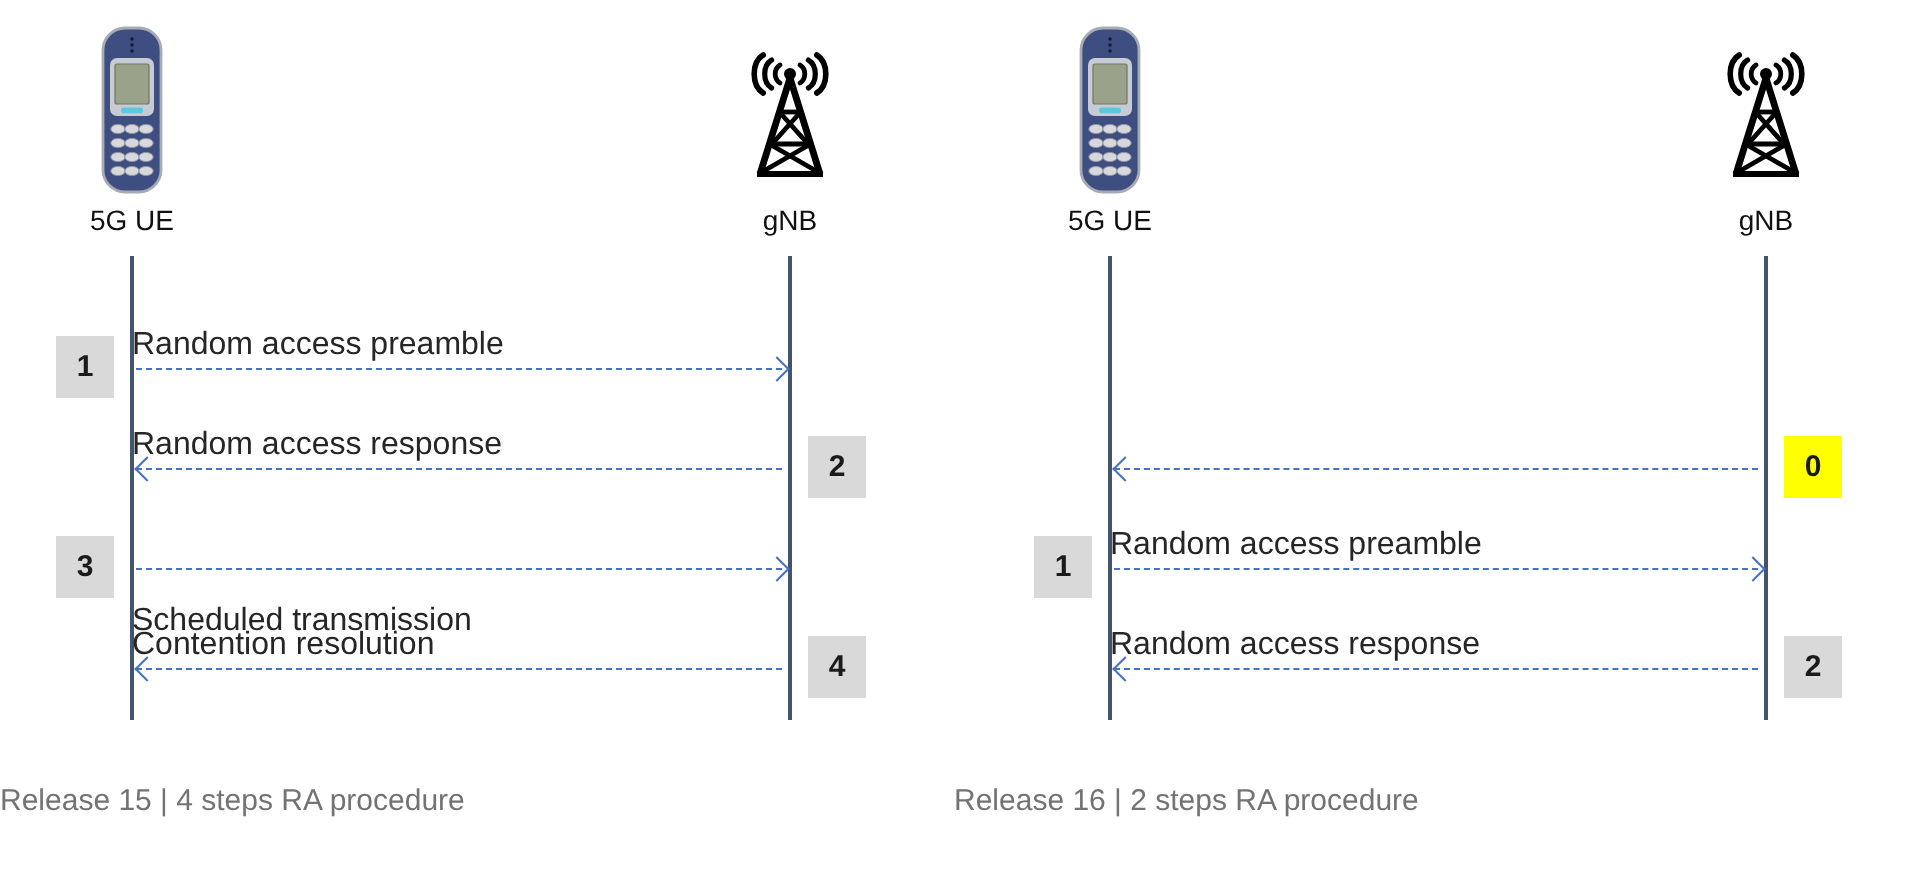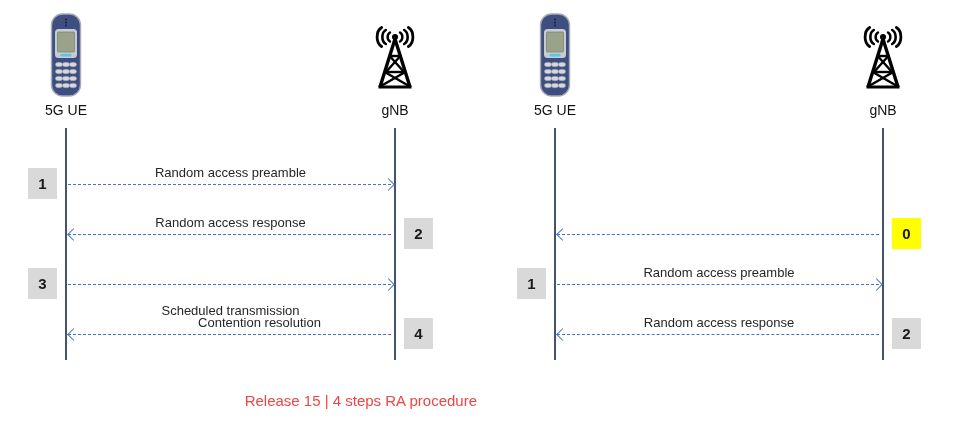--- a/index.html
+++ b/index.html
@@ -13,36 +13,36 @@
   .actor-icon.tower{top:26px;width:48px;height:68px;}
   .actor-label{
     position:absolute;top:102px;width:100px;text-align:center;
     font-size:14px;color:#111111;
   }
   .lifeline{
     position:absolute;top:128px;height:232px;width:1.5px;background:#44546A;
   }
   .messages-layer{position:absolute;left:0;top:0;width:100%;height:100%;}
   .msg-label{
-    position:absolute;text-align:center;font-size:13px;color:#262626;
+    position:absolute;font-size:16px;color:#262626;
     height:19px;line-height:19px;white-space:nowrap;
   }
   .msg-line{position:absolute;height:0;}
   .arrowhead{
     position:absolute;width:8px;height:8px;
     border-top:1.6px solid #4472C4;border-right:1.6px solid #4472C4;
   }
   .step-badge{
     position:absolute;width:29px;height:31px;
     display:flex;align-items:center;justify-content:center;
     font-size:15px;font-weight:bold;color:#1a1a1a;
   }
   .caption{
-    position:absolute;top:392px;left:0;width:100%;text-align:right;
-    font-size:15px;color:#ef4444;
+    position:absolute;top:392px;left:0;width:100%;text-align:left;
+    font-size:15px;color:#737373;
   }
 </style>
 </head>
 <body>
 
 <div id="stage">
 
   <div class="panel" style="left:0;">
     <div class="actor-icon phone" style="left:46px;">
       <svg width="40" height="84" viewBox="0 0 40 84">
@@ -98,21 +98,21 @@
         <span class="arrowhead" style="left: 384px; top: 180px; transform: rotate(45deg); border-color: rgb(68, 114, 196);"></span>
         <div class="step-badge" style="left: 28px; top: 168px; background: rgb(217, 217, 217);">1</div>
         <div class="msg-label" style="left: 66px; width: 329px; top: 213px; color: rgb(38, 38, 38);">Random access response</div>
         <div class="msg-line" style="left: 68px; width: 323px; top: 234px; border-top: 1.5px dashed rgb(68, 114, 196);"></div>
         <span class="arrowhead" style="left: 69px; top: 230px; transform: rotate(-135deg); border-color: rgb(68, 114, 196);"></span>
         <div class="step-badge" style="left: 404px; top: 218px; background: rgb(217, 217, 217);">2</div>
         <div class="msg-label" style="left: 66px; width: 329px; top: 263px; color: rgb(38, 38, 38); margin-top: 38px;">Scheduled transmission</div>
         <div class="msg-line" style="left: 68px; width: 323px; top: 284px; border-top: 1.5px dashed rgb(68, 114, 196);"></div>
         <span class="arrowhead" style="left: 384px; top: 280px; transform: rotate(45deg); border-color: rgb(68, 114, 196);"></span>
         <div class="step-badge" style="left: 28px; top: 268px; background: rgb(217, 217, 217);">3</div>
-        <div class="msg-label" style="left: 66px; width: 329px; top: 313px; color: rgb(38, 38, 38); padding-left: 29px;">Contention resolution</div>
+        <div class="msg-label" style="left: 66px; width: 329px; top: 313px; color: rgb(38, 38, 38);">Contention resolution</div>
         <div class="msg-line" style="left: 68px; width: 323px; top: 334px; border-top: 1.5px dashed rgb(68, 114, 196);"></div>
         <span class="arrowhead" style="left: 69px; top: 330px; transform: rotate(-135deg); border-color: rgb(68, 114, 196);"></span>
         <div class="step-badge" style="left: 404px; top: 318px; background: rgb(217, 217, 217);">4</div>
       </div>
     <div class="caption">Release 15 | 4 steps RA procedure</div>
   </div>
 
   <div class="panel" style="left:477px;">
     <div class="actor-icon phone" style="left:58px;">
       <svg width="40" height="84" viewBox="0 0 40 84">
@@ -168,15 +168,16 @@
         <div class="step-badge" style="left: 415px; top: 218px; background: rgb(255, 255, 0);">0</div>
         <div class="msg-label" style="left: 78px; width: 328px; top: 263px; color: rgb(38, 38, 38);">Random access preamble</div>
         <div class="msg-line" style="left: 80px; width: 322px; top: 284px; border-top: 1.5px dashed rgb(68, 114, 196);"></div>
         <span class="arrowhead" style="left: 395px; top: 280px; transform: rotate(45deg); border-color: rgb(68, 114, 196);"></span>
         <div class="step-badge" style="left: 40px; top: 268px; background: rgb(217, 217, 217);">1</div>
         <div class="msg-label" style="left: 78px; width: 328px; top: 313px; color: rgb(38, 38, 38);">Random access response</div>
         <div class="msg-line" style="left: 80px; width: 322px; top: 334px; border-top: 1.5px dashed rgb(68, 114, 196);"></div>
         <span class="arrowhead" style="left: 81px; top: 330px; transform: rotate(-135deg); border-color: rgb(68, 114, 196);"></span>
         <div class="step-badge" style="left: 415px; top: 318px; background: rgb(217, 217, 217);">2</div>
       </div>
+    <div class="caption">Release 16 | 2 steps RA procedure</div>
   </div>
 
 </div>
 
 </body></html>

